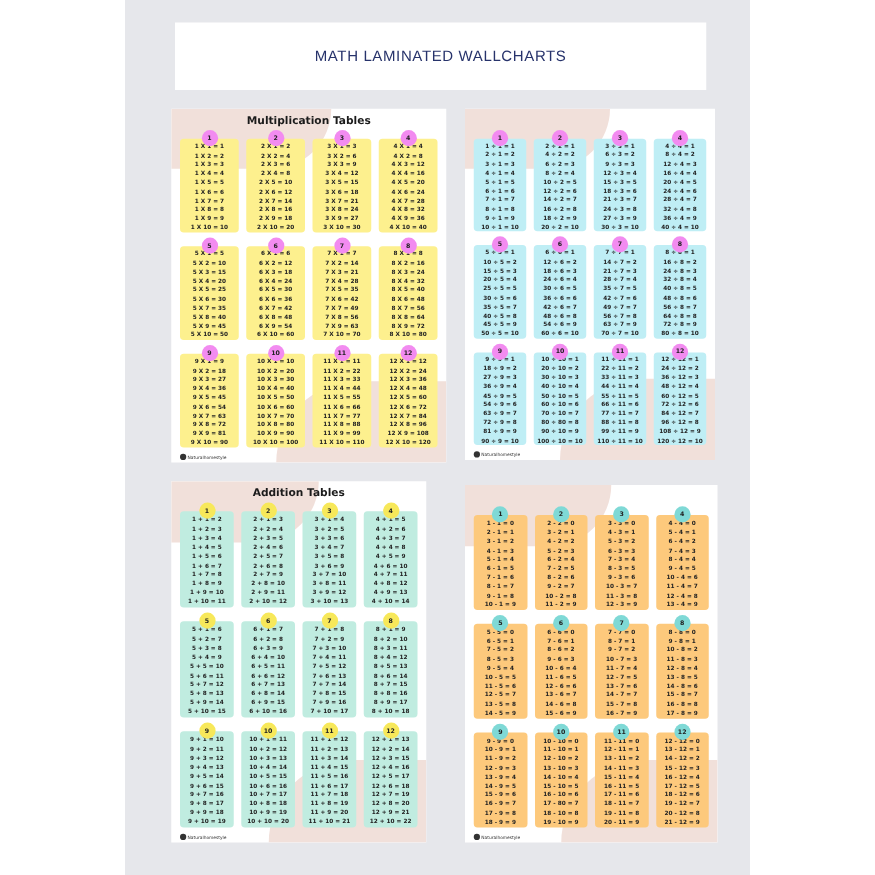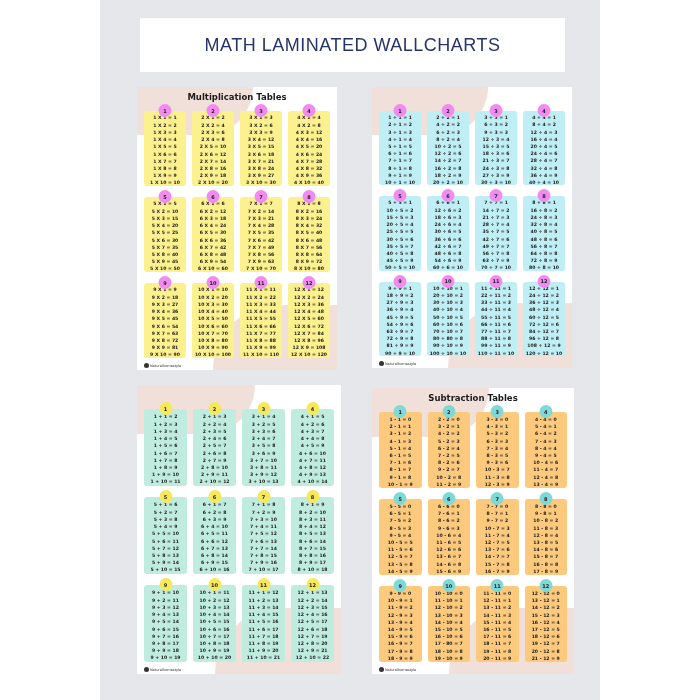--- a/index.html
+++ b/index.html
@@ -1,19 +1,19 @@
 <!DOCTYPE html>
 <html><head>
 <meta charset="utf-8">
 <style>
   html, body { margin:0; padding:0; }
   body { width:700px; height:700px; background:#ffffff; position:relative; overflow:hidden; font-family:"DejaVu Sans", sans-serif; }
   .page { position:absolute; left:100px; top:0; width:500px; height:700px; background:#e6e7eb; }
   .title-box { position:absolute; left:140px; top:18px; width:425px; height:54px; background:#ffffff; display:flex; align-items:center; justify-content:center; }
-  .title-text { font-family:"Liberation Sans", sans-serif; font-size:18px; color:#27336b; letter-spacing:0.5px; }
+  .title-text { font-family:"Liberation Sans", sans-serif; font-size:12px; color:#27336b; letter-spacing:0.5px; }
   .poster { position:absolute; background:#ffffff; overflow:hidden; }
   .blob1 { position:absolute; left:0; top:0; width:58%; height:17%; background:#f1e0da; border-bottom-right-radius:60px; }
   .blob2 { position:absolute; right:0; bottom:0; width:62%; height:23%; background:#f1e0da; border-top-left-radius:80px; }
   .poster-title { position:absolute; left:0; right:0; top:5px; text-align:center; font-family:"DejaVu Sans", sans-serif; font-weight:bold; font-size:8.5px; color:#1b1b1b; }
   .grid { position:absolute; left:7px; right:7px; top:17px; bottom:12px; display:grid; grid-template-columns:repeat(4,1fr); grid-template-rows:repeat(3,1fr); column-gap:6px; row-gap:4px; }
   .card { position:relative; padding-top:7px; }
   .badge { position:absolute; left:50%; top:0; transform:translateX(-50%); width:13px; height:13px; border-radius:50%; font-size:5px; font-weight:bold; display:flex; align-items:center; justify-content:center; color:#222; z-index:2; }
   .card-body { position:absolute; left:0; right:0; top:7px; bottom:0; border-radius:3px; display:flex; flex-direction:column; justify-content:center; padding-top:4px; }
   .eq { font-family:"DejaVu Sans", sans-serif; font-size:4.6px; line-height:7.2px; text-align:center; color:#222; white-space:nowrap; font-weight:bold; }
   .logo { position:absolute; left:7px; bottom:2px; display:flex; align-items:center; gap:1px; font-size:3.5px; color:#333; }
@@ -21,21 +21,21 @@
 </style>
 </head>
 <body>
 
 <div class="page"></div>
 
 <div class="title-box">
   <span class="title-text">MATH LAMINATED WALLCHARTS</span>
 </div>
 
-<div class="poster" style="left:137px; top:87px; width:200px; height:283px;">
+<div class="poster" style="left:137px; top:87px; width:200px; height:283px;padding-left:20px;">
     <div class="blob1"></div>
     <div class="blob2"></div>
     <div class="poster-title">Multiplication Tables</div>
     <div class="grid">
       <div class="card">
         <div class="badge" style="background:#f28bf0">1</div>
         <div class="card-body" style="background:#fdf08e">
           <div class="eq">1 X 1 = 1</div>
           <div class="eq">1 X 2 = 2</div>
           <div class="eq">1 X 3 = 3</div>
@@ -405,20 +405,21 @@
       </div>
     </div>
     <div class="logo">
       <span class="logo-dot"></span>
       <span>Naturalhomestyle</span>
     </div>
   </div>
 <div class="poster" style="left:137px; top:385px; width:204px; height:289px;">
     <div class="blob1"></div>
     <div class="blob2"></div>
+    <div class="poster-title">Addition Tables</div>
     <div class="grid">
       <div class="card">
         <div class="badge" style="background:#f7e85a">1</div>
         <div class="card-body" style="background:#c0ece0">
           <div class="eq">1 + 1 = 2</div>
           <div class="eq">1 + 2 = 3</div>
           <div class="eq">1 + 3 = 4</div>
           <div class="eq">1 + 4 = 5</div>
           <div class="eq">1 + 5 = 6</div>
           <div class="eq">1 + 6 = 7</div>
@@ -595,21 +596,20 @@
       </div>
     </div>
     <div class="logo">
       <span class="logo-dot"></span>
       <span>Naturalhomestyle</span>
     </div>
   </div>
 <div class="poster" style="left:372px; top:388px; width:202px; height:286px;">
     <div class="blob1"></div>
     <div class="blob2"></div>
-    <div class="poster-title">Subtraction Tables</div>
     <div class="grid">
       <div class="card">
         <div class="badge" style="background:#7fd9d6">1</div>
         <div class="card-body" style="background:#fdc97c">
           <div class="eq">1 - 1 = 0</div>
           <div class="eq">2 - 1 = 1</div>
           <div class="eq">3 - 1 = 2</div>
           <div class="eq">4 - 1 = 3</div>
           <div class="eq">5 - 1 = 4</div>
           <div class="eq">6 - 1 = 5</div>

